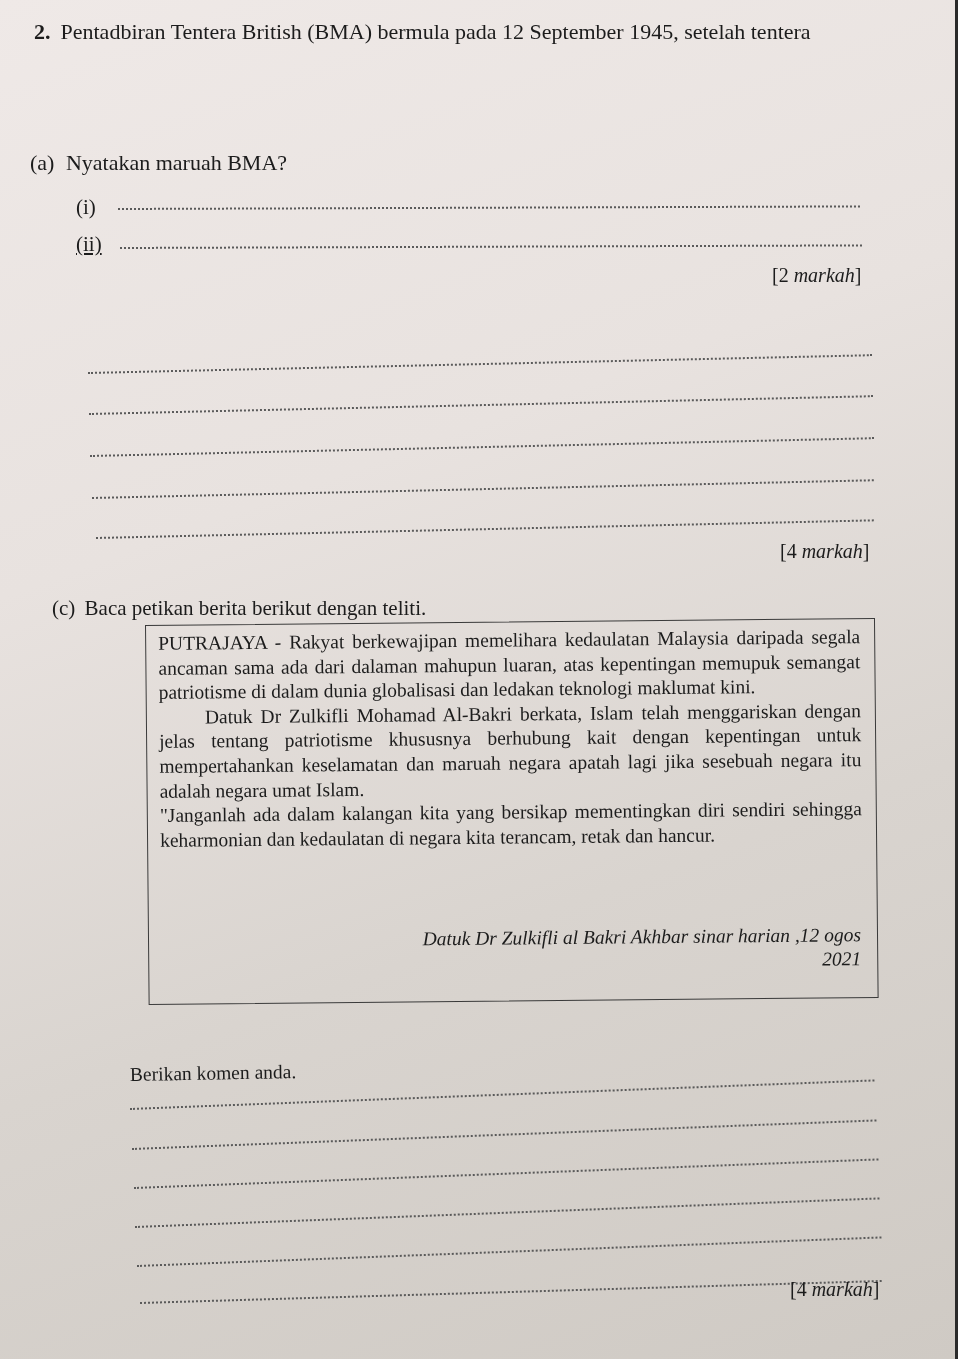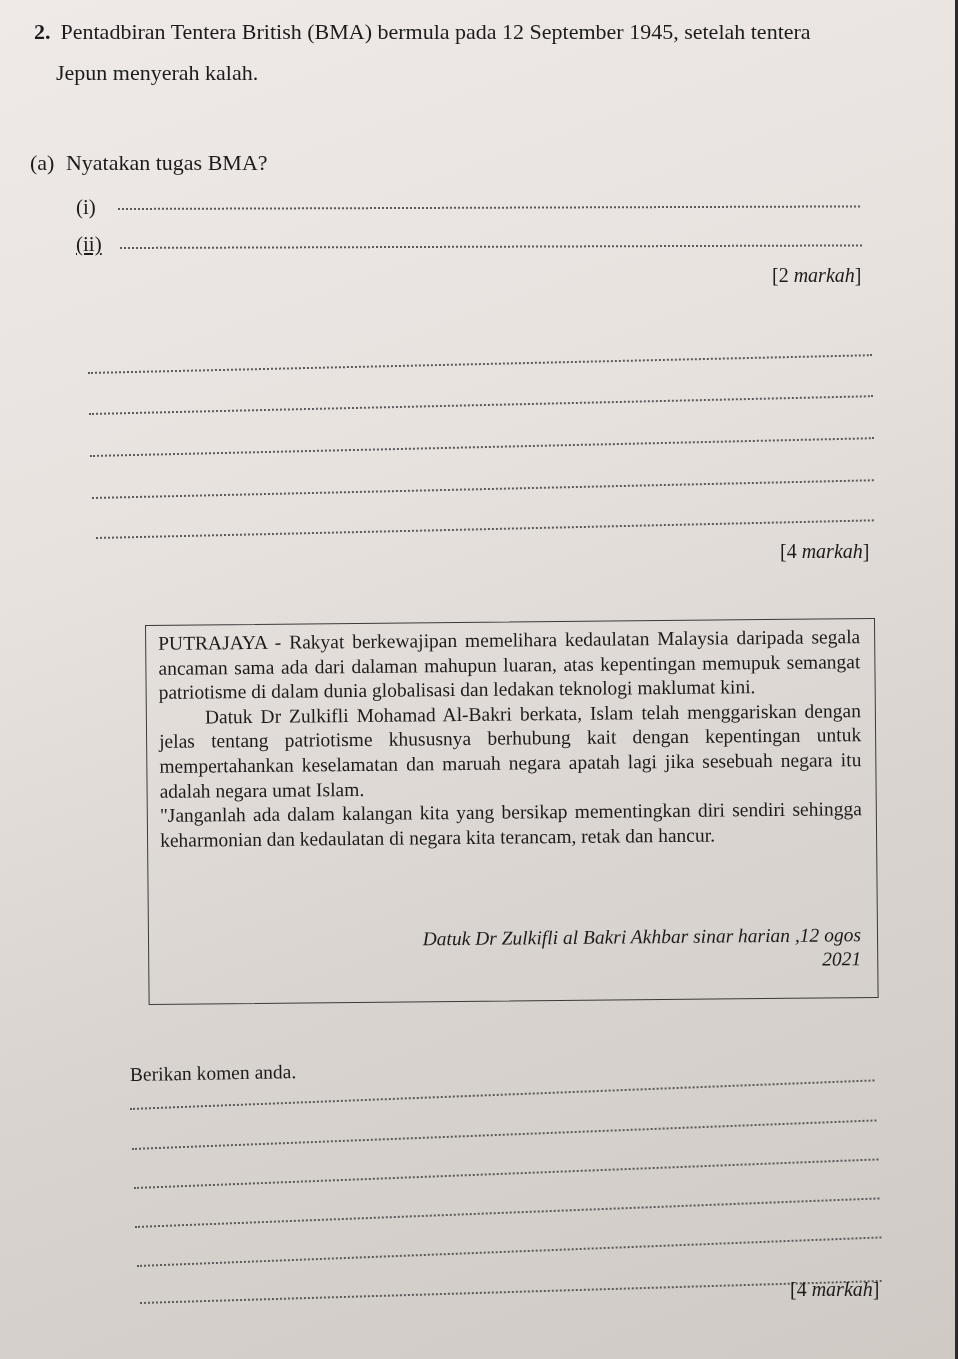--- a/index.html
+++ b/index.html
@@ -45,43 +45,46 @@
 </style>
 </head>
 <body>
 
 <div class="page">
   <div class="edge"></div>
 
   <div class="abs q-main">
     <span class="num">2.</span><span>Pentadbiran Tentera British (BMA) bermula pada 12 September 1945, setelah tentera</span>
   </div>
-  <div class="abs q-main-2">Jepun menyerah kalah.</div>
 
   <div class="abs part" style="left:30px; top:150px;">
     <span>(a)</span>
-    <span style="margin-left:6px;">Nyatakan tugas BMA?</span>
+    <span style="margin-left:6px;">Nyatakan maruah BMA?</span>
   </div>
   <div class="abs sub" style="left:76px; top:195px;">(i)</div>
   <div class="dots" style="left:118px; top:208px; width:742px; transform:rotate(-0.2deg);"></div>
   <div class="abs sub" style="left:76px; top:232px;text-decoration:underline;">(ii)</div>
   <div class="dots" style="left:120px; top:247px; width:742px; transform:rotate(-0.2deg);"></div>
   <div class="abs mark" style="left:772px; top:264px;">
     <span>[2</span> <i>markah</i><span>]</span>
   </div>
 
   <div class="dots" style="left:88px; top:372px; width:784px; transform:rotate(-1.3deg);"></div>
   <div class="dots" style="left:89px; top:413px; width:784px; transform:rotate(-1.3deg);"></div>
   <div class="dots" style="left:90px; top:455px; width:784px; transform:rotate(-1.3deg);"></div>
   <div class="dots" style="left:92px; top:497px; width:782px; transform:rotate(-1.3deg);"></div>
   <div class="dots" style="left:96px; top:537px; width:778px; transform:rotate(-1.3deg);"></div>
   <div class="abs mark" style="left:780px; top:540px;">
     <span>[4</span> <i>markah</i><span>]</span>
   </div>
 
+  <div class="abs part" style="left:52px; top:596px; font-size:21px;">
+    <span>(c)</span>
+    <span style="margin-left:4px;">Baca petikan berita berikut dengan teliti.</span>
+  </div>
 
   <div class="news">
     <div class="news-body">
       <p>PUTRAJAYA - Rakyat berkewajipan memelihara kedaulatan Malaysia daripada segala ancaman sama ada dari dalaman mahupun luaran, atas kepentingan memupuk semangat patriotisme di dalam dunia globalisasi dan ledakan teknologi maklumat kini.</p>
       <p class="indent">Datuk Dr Zulkifli Mohamad Al-Bakri berkata, Islam telah menggariskan dengan jelas tentang patriotisme khususnya berhubung kait dengan kepentingan untuk mempertahankan keselamatan dan maruah negara apatah lagi jika sesebuah negara itu adalah negara umat Islam.</p>
       <p>"Janganlah ada dalam kalangan kita yang bersikap mementingkan diri sendiri sehingga keharmonian dan kedaulatan di negara kita terancam, retak dan hancur.</p>
     </div>
     <div class="credit">
       <div>Datuk Dr Zulkifli al Bakri Akhbar sinar harian ,12 ogos</div>
       <div>2021</div>

